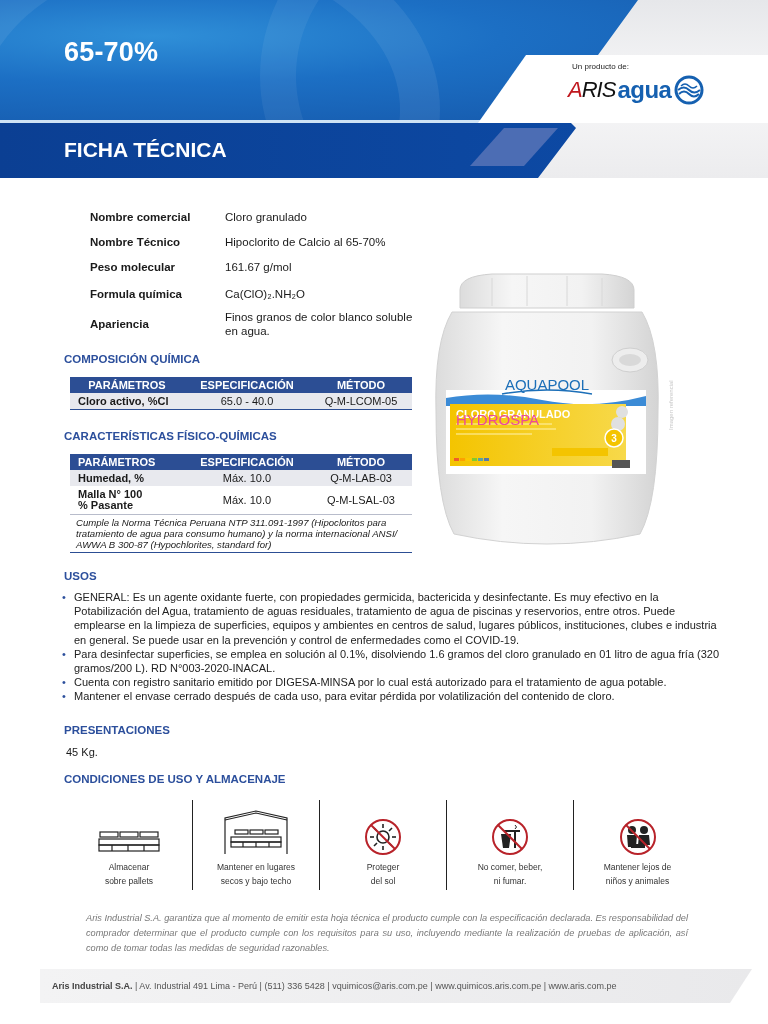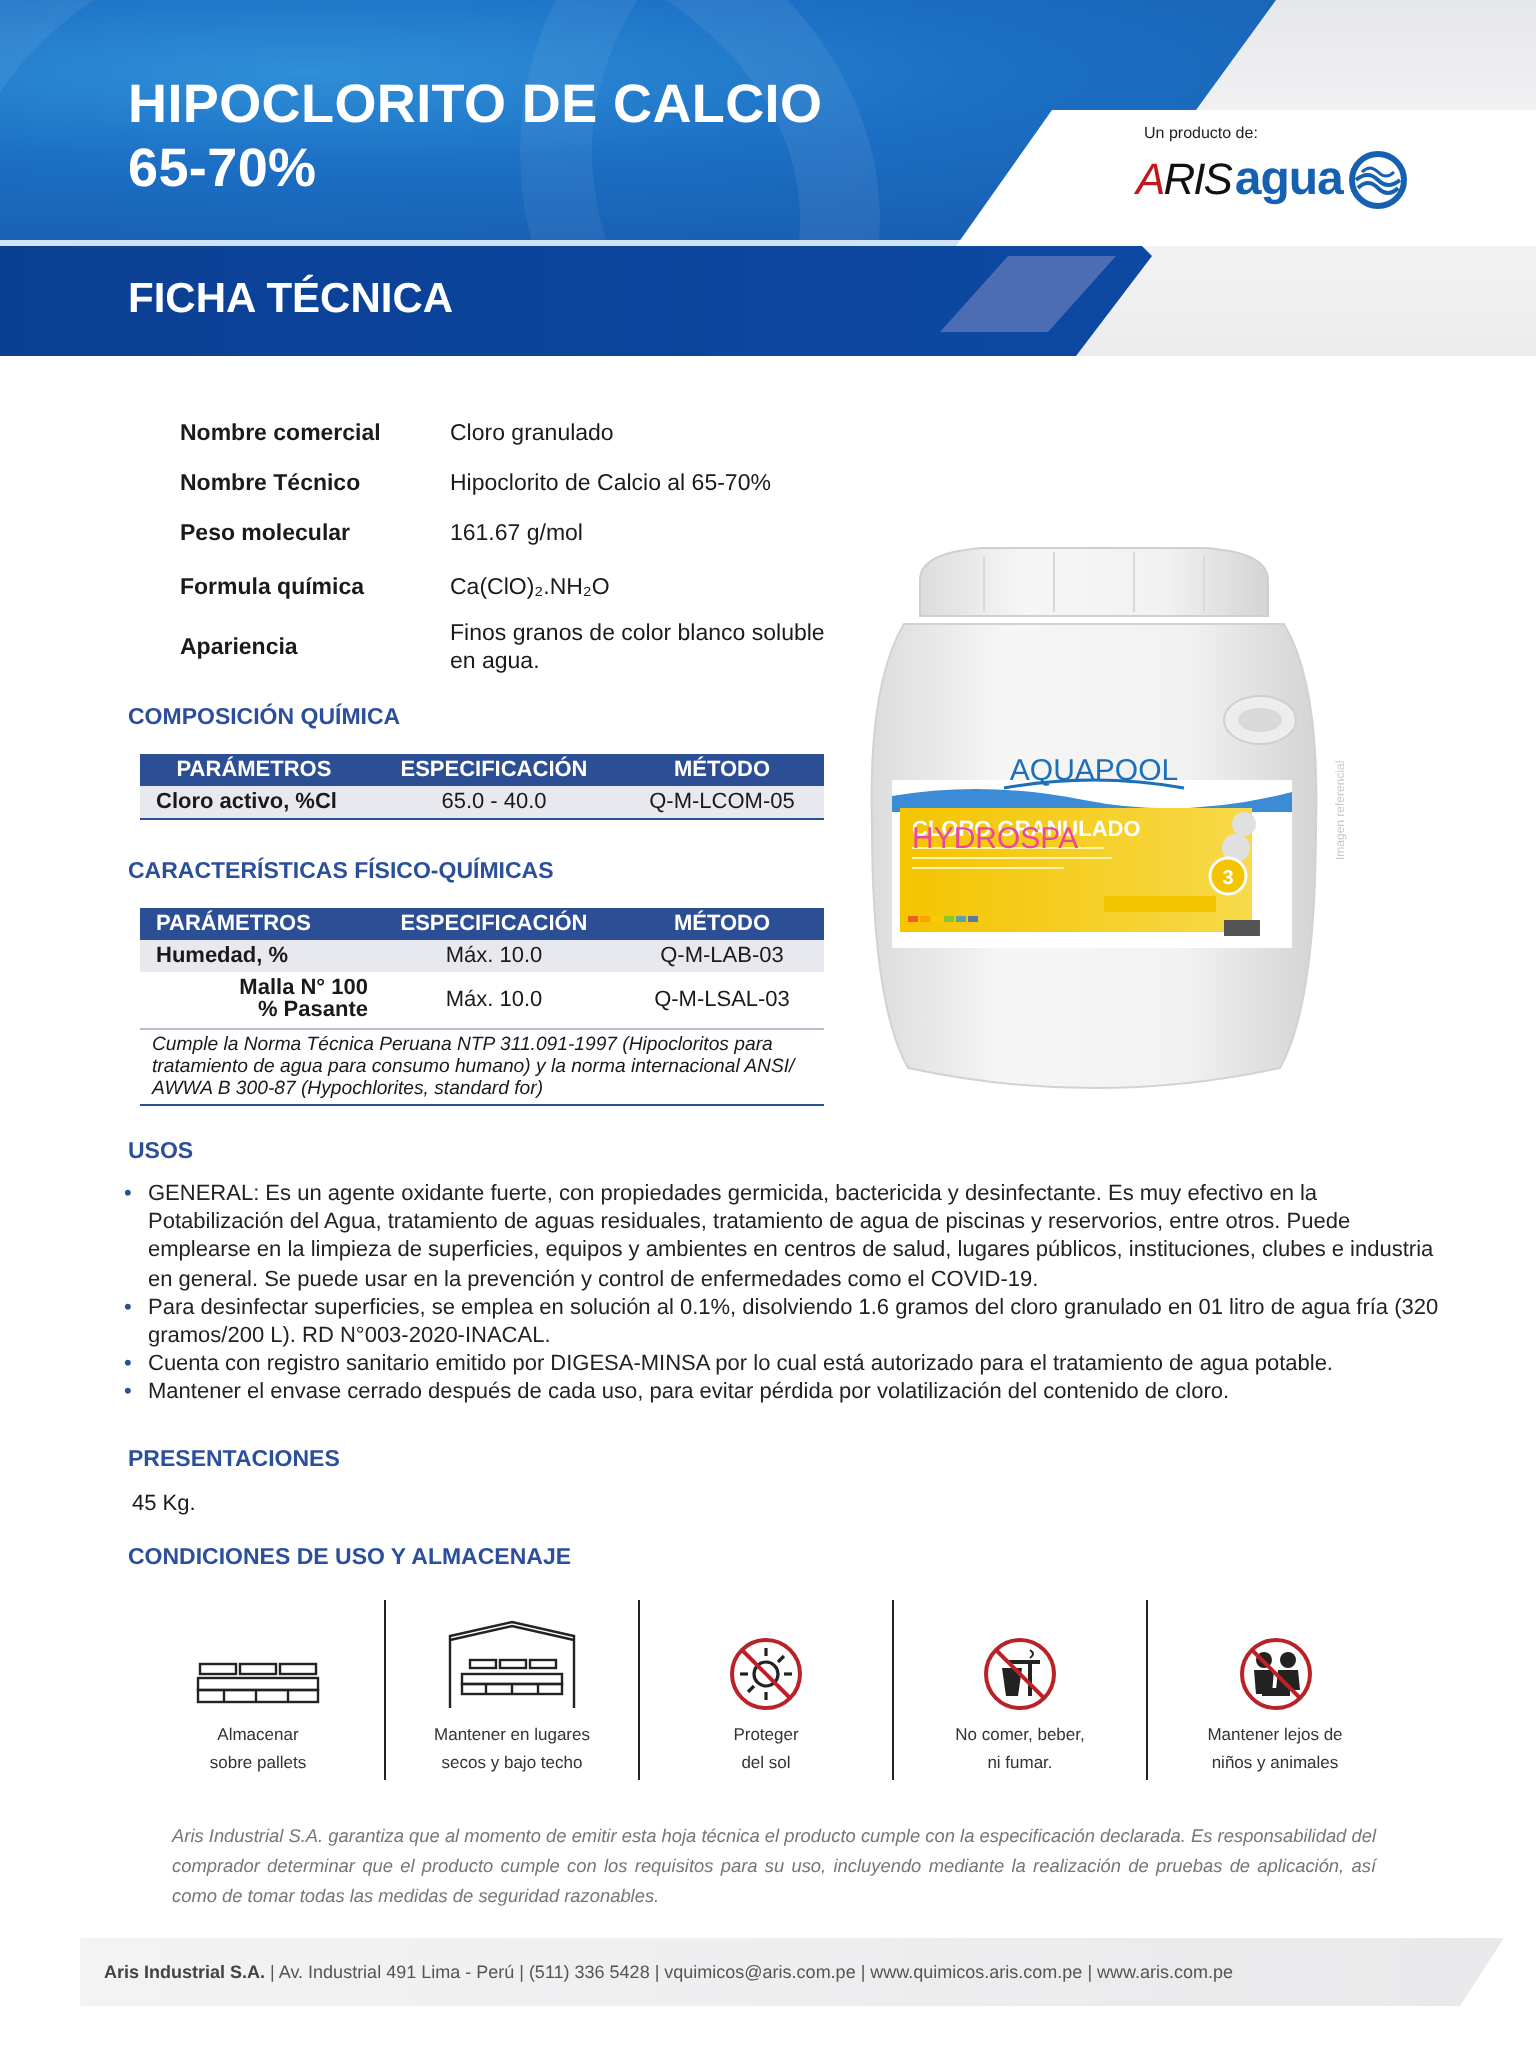--- a/index.html
+++ b/index.html
@@ -86,21 +86,20 @@
 
 <div class="header">
   <div class="hdr-top"></div>
   <div class="hdr-line"></div>
   <div class="hdr-bottom"></div>
   <div class="hdr-grey"></div>
   <div class="hdr-white"></div>
   <div class="hdr-slash"></div>
 
   <div class="title">
-    <div>HIPOCLORITO DE CALCIO</div>
     <div>65-70%</div>
   </div>
   <div class="subtitle">FICHA TÉCNICA</div>
 
   <div class="logo">
     <div class="logo-tag">Un producto de:</div>
     <div class="logo-row">
       <span class="logo-aris"><span class="r">A</span><span>RIS</span></span>
       <span class="logo-agua">agua</span>
       <svg class="logo-globe" viewBox="0 0 30 30">
@@ -159,21 +158,21 @@
     <th style="width:114px; text-align:left; padding-left:8px;">PARÁMETROS</th>
     <th style="width:126px;">ESPECIFICACIÓN</th>
     <th>MÉTODO</th>
   </tr>
   <tr>
     <td class="l" style="height:16px;">Humedad, %</td>
     <td class="c">Máx. 10.0</td>
     <td class="c">Q-M-LAB-03</td>
   </tr>
   <tr class="sep">
-    <td class="l" style="height:27px; line-height:11px; background:#ffffff;text-align:right;">
+    <td class="l" style="height:27px; line-height:11px; background:#ffffff;">
       <div>Malla N° 100</div>
       <div>% Pasante</div>
     </td>
     <td class="c" style="background:#ffffff;">Máx. 10.0</td>
     <td class="c" style="background:#ffffff;">Q-M-LSAL-03</td>
   </tr>
 </tbody>
   </table>
 <div style="position:absolute; left:70px; top:514px; width:342px; height:1px; background:#b8bccb;"></div>
 <div class="norm">Cumple la Norma Técnica Peruana NTP 311.091-1997 (Hipocloritos para tratamiento de agua para consumo humano) y la norma internacional ANSI/ AWWA B 300-87 (Hypochlorites, standard for)</div>

